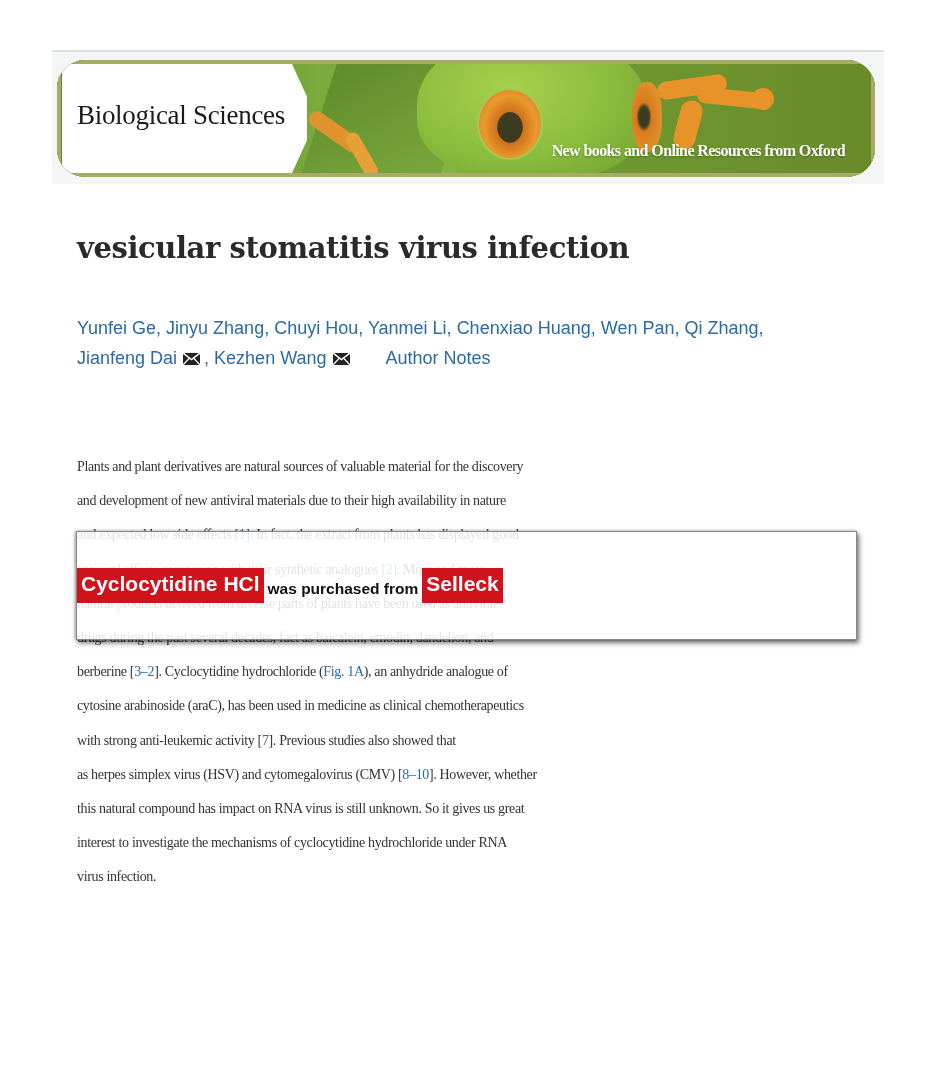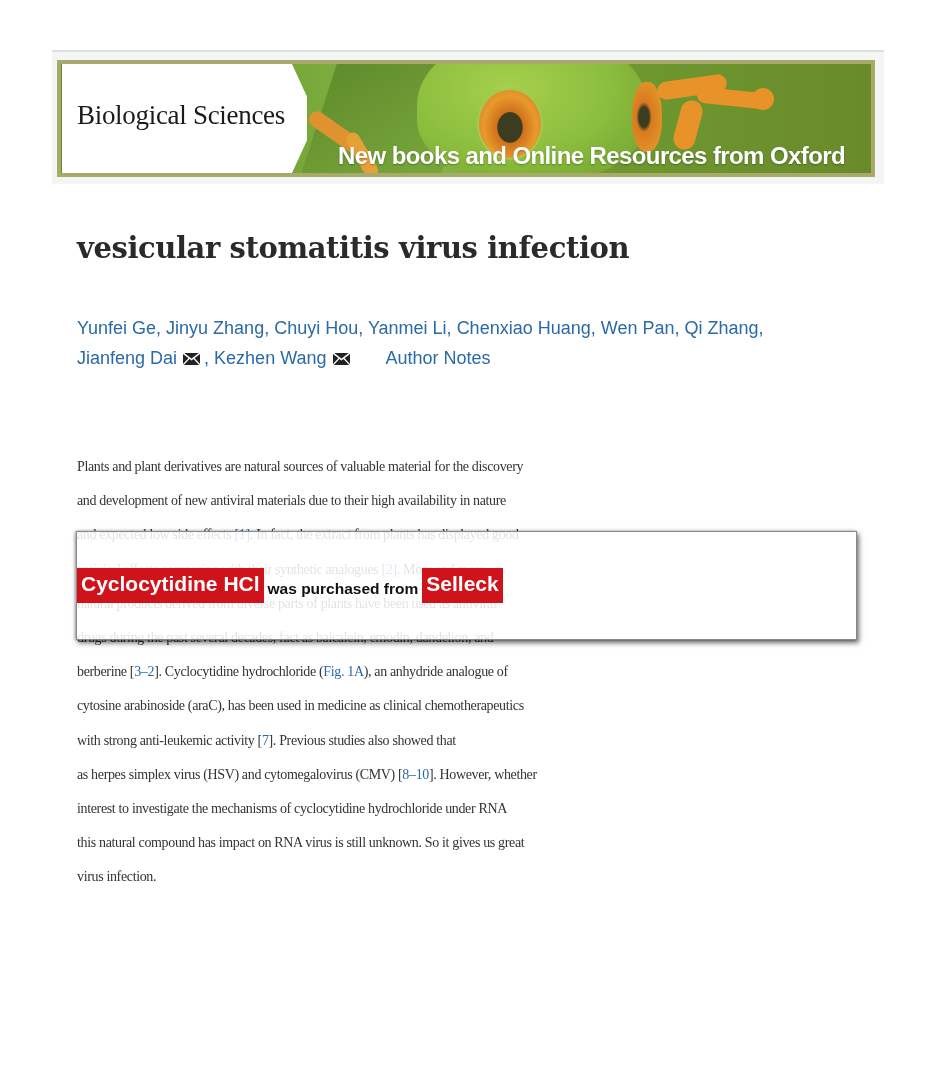--- a/index.html
+++ b/index.html
@@ -1,33 +1,33 @@
 <!DOCTYPE html>
 <html><head>
 <meta charset="utf-8">
 <style>
   html, body { margin:0; padding:0; }
   body { width:930px; height:1076px; background:#ffffff; position:relative; overflow:hidden; font-family:"Liberation Serif", serif; }
 
   
   .banner-frame { position:absolute; left:52px; top:50px; width:832px; height:132px; background:#f4f6f6; border-top:2px solid #dde0e2; }
-  .banner { position:absolute; left:5px; top:8px; width:818px; height:117px; background:#6b8a2c; overflow:hidden; }
+  .banner { position:absolute; left:5px; top:8px; width:818px; height:117px; background:#6b8a2c; overflow:hidden;border-radius:28px; }
   .banner .bg1 { position:absolute; inset:0; background:linear-gradient(90deg,#5f8a2a 0%,#78a83a 30%,#86b846 45%,#6e9a30 65%,#6a8a2a 100%); }
   .banner .leaf { position:absolute; left:260px; top:-20px; width:140px; height:170px; background:linear-gradient(160deg,#4f7a22,#7aa63a); transform:skewX(-18deg); opacity:.7; }
   .frog-head { position:absolute; left:360px; top:-30px; width:230px; height:150px; border-radius:50% 50% 40% 40%; background:radial-gradient(ellipse at 40% 40%,#a6d04c 0%,#8cbe3e 50%,#6f9e2e 100%); }
   .frog-eye { position:absolute; left:420px; top:28px; width:62px; height:68px; border-radius:50%; background:radial-gradient(ellipse at 50% 55%,#3c3c20 0%,#3c3c20 28%,#d0701c 30%,#e89a2c 60%,#c8721a 100%); border:2px solid #a8c850; }
   .frog-eye2 { position:absolute; left:575px; top:22px; width:30px; height:70px; border-radius:45%; background:radial-gradient(ellipse at 40% 50%,#3c3c20 0%,#3c3c20 20%,#d87a1e 30%,#e8a030 100%); }
   .frog-toes { position:absolute; left:600px; top:10px; width:110px; height:60px; }
   .toe { position:absolute; background:#e8922a; border-radius:12px; }
   .frog-foot-left { position:absolute; left:248px; top:64px; width:60px; height:16px; background:#e0922e; border-radius:8px; transform:rotate(35deg); }
   .frog-foot-left2 { position:absolute; left:280px; top:88px; width:50px; height:14px; background:#e6a038; border-radius:8px; transform:rotate(60deg); }
   .white-arrow { position:absolute; left:5px; top:4px; width:245px; height:109px; background:#ffffff; clip-path:polygon(0 0, 230px 0, 255px 50%, 230px 100%, 0 100%); }
   .dot-border { position:absolute; left:0; top:0; width:818px; height:117px; box-sizing:border-box; border:4px solid #a8aa6a; pointer-events:none; }
   .banner-title { position:absolute; left:20px; top:40px; font-family:"Liberation Serif", serif; font-size:27px; color:#1a1a1a; letter-spacing:-0.3px; }
-  .banner-sub { position:absolute; right:30px; top:82px; font-family:Liberation Sans, sans-serif; font-weight:bold; font-size:24px; color:#ffffff; letter-spacing:-0.6px; text-shadow:0 1px 2px rgba(0,0,0,.3); }
+  .banner-sub { position:absolute; right:30px; top:82px; font-family:Liberation Serif, serif; font-weight:bold; font-size:16px; color:#ffffff; letter-spacing:-0.6px; text-shadow:0 1px 2px rgba(0,0,0,.3); }
 
   
   .title { position:absolute; left:77px; top:228px; width:800px; font-family:"DejaVu Serif", serif; font-weight:bold; font-size:29px; line-height:40px; color:#2a2a2a; letter-spacing:-0.4px; }
   .authors { position:absolute; left:77px; top:313px; width:790px; font-family:"Liberation Sans", sans-serif; font-size:18px; line-height:30px; color:#2a6aa8; }
   .authors a { color:#2a6aa8; text-decoration:none; cursor:pointer; }
   .env { display:inline-block; width:17px; height:12px; margin:0 4px 0 6px; vertical-align:-1px; background:#222; position:relative; }
   .env::before, .env::after { content:""; position:absolute; left:0; top:0; width:0; height:0; }
   .env svg { display:block; }
   .author-notes { margin-left:32px; }
 
@@ -89,22 +89,22 @@
     <span class="ln">Plants and plant derivatives are natural sources of valuable material for the discovery</span>
     <span class="ln">and development of new antiviral materials due to their high availability in nature</span>
     <span class="ln"><span>and expected low side effects </span><a class="ref">[1]</a><span>. In fact, the extract from plants has displayed good</span></span>
     <span class="ln"><span>antiviral effects comparing with their synthetic analogues </span><a class="ref">[2]</a><span>. More and more</span></span>
     <span class="ln">natural products derived from diverse parts of plants have been used as antiviral</span>
     <span class="ln">drugs during the past several decades, fact as baicalein, emodin, dandelion, and</span>
     <span class="ln"><span>berberine [</span><a class="ref">3–2</a><span>]. Cyclocytidine hydrochloride (</span><a class="ref">Fig. 1A</a><span>), an anhydride analogue of</span></span>
     <span class="ln">cytosine arabinoside (araC), has been used in medicine as clinical chemotherapeutics</span>
     <span class="ln"><span>with strong anti-leukemic activity [</span><a class="ref">7</a><span>]. Previous studies also showed that</span></span>
     <span class="ln"><span>as herpes simplex virus (HSV) and cytomegalovirus (CMV) [</span><a class="ref">8–10</a><span>]. However, whether</span></span>
+    <span class="ln">this natural compound has impact on RNA virus is still unknown. So it gives us great</span>
     <span class="ln">interest to investigate the mechanisms of cyclocytidine hydrochloride under RNA</span>
-    <span class="ln">this natural compound has impact on RNA virus is still unknown. So it gives us great</span>
     <span class="ln">virus infection.</span>
   </p>
 </div>
 
 <div class="overlay">
   <div class="overlay-line">
     <span class="tag">Cyclocytidine HCl</span><span class="mid">was purchased from</span><span class="tag">Selleck</span>
   </div>
 </div>
 

